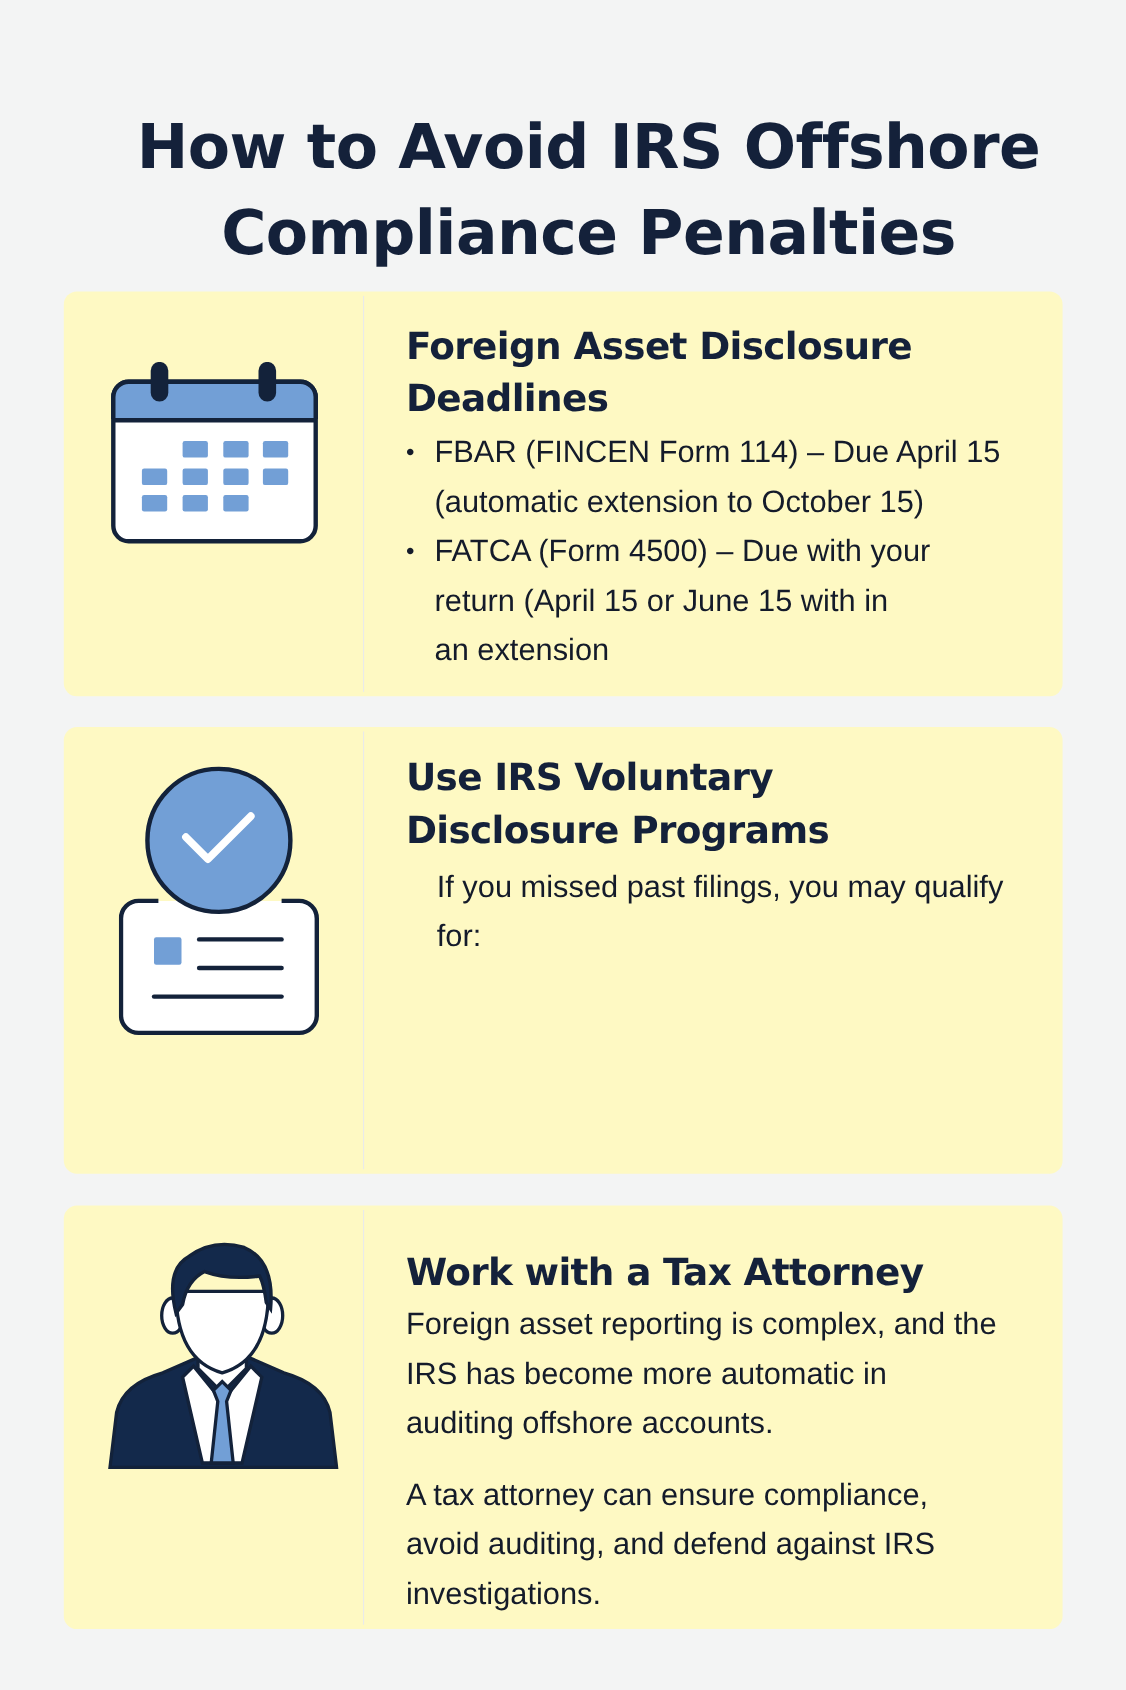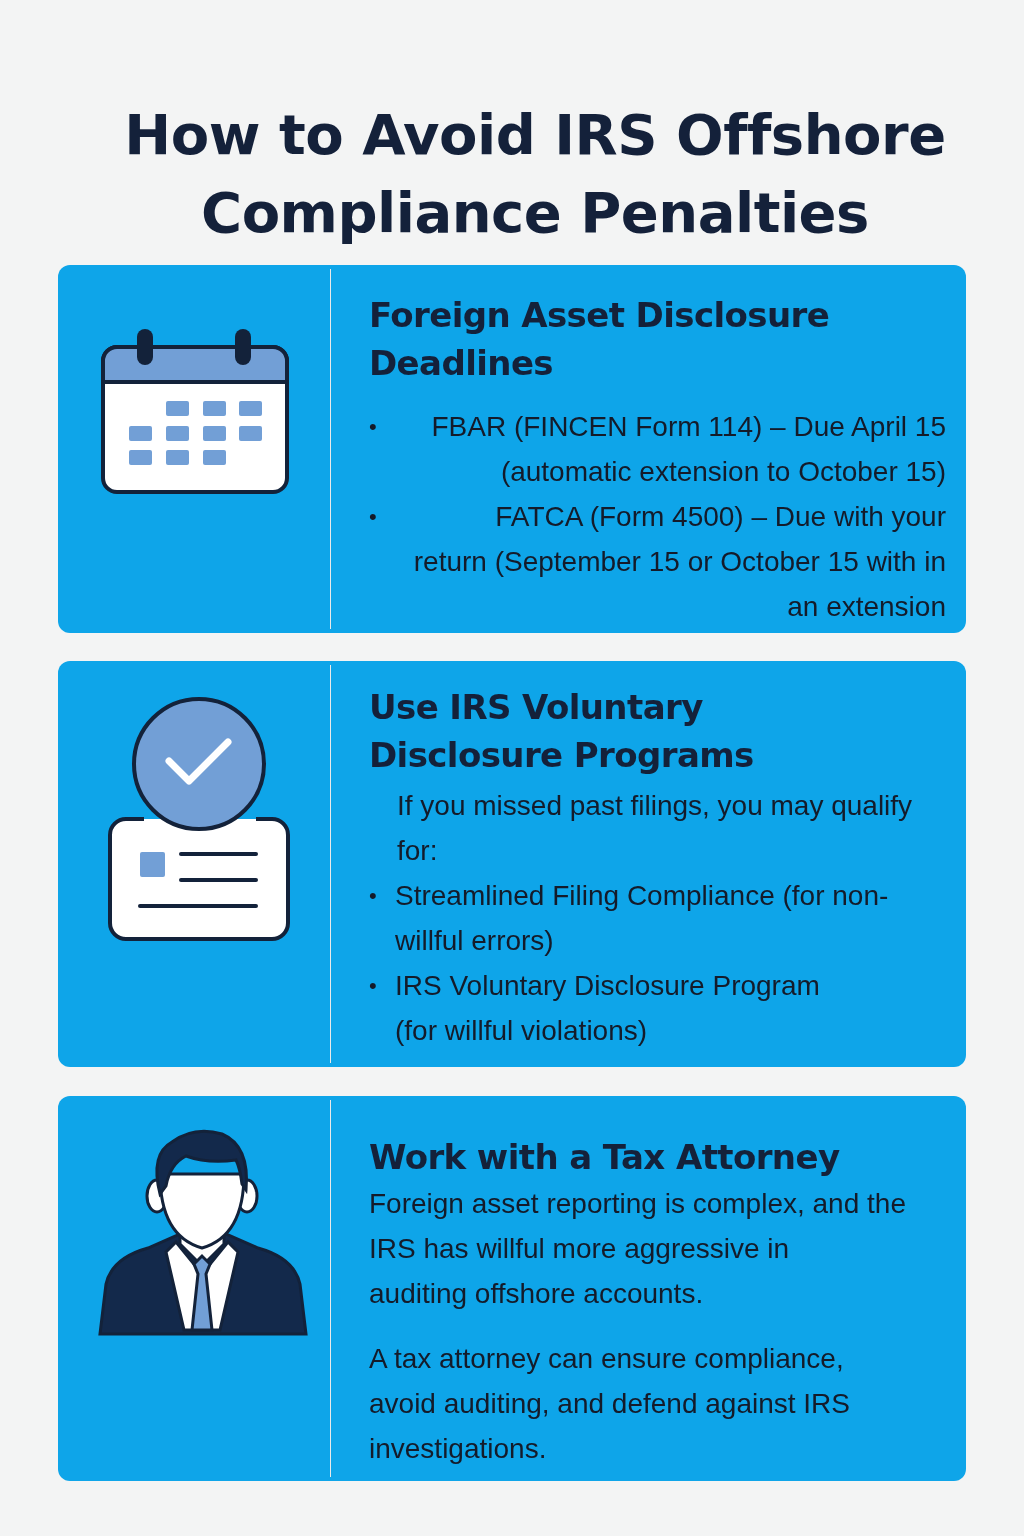--- a/index.html
+++ b/index.html
@@ -12,21 +12,21 @@
   }
   .title {
     position: absolute; left: 0; top: 58px; width: 1070px;
     text-align: center;
     font-family: "DejaVu Sans", sans-serif;
     font-weight: bold; font-size: 56px; line-height: 78px;
     color: #14213a; letter-spacing: -0.5px;
   }
   .card {
     position: absolute; left: 58px; width: 908px;
-    background: #0ea5e9; border-radius: 12px;
+    background: #fef9c3; border-radius: 12px;
   }
   .card .divider {
     position: absolute; left: 272px; top: 4px; bottom: 4px; width: 1px;
     background: #e9eaea;
   }
   .card .icon { position: absolute; }
   .card .content { position: absolute; left: 311px; right: 20px; }
   .card h2 {
     margin: 0; font-family: "DejaVu Sans", sans-serif;
     font-weight: bold; font-size: 34px; line-height: 48px;
@@ -78,28 +78,28 @@
         <rect x="103" y="121" width="23" height="15" rx="2"></rect>
       </g>
     </svg>
   </div>
   <div class="divider"></div>
   <div class="content" style="top:26px;">
     <h2>
       <span>Foreign Asset Disclosure</span><br>
       <span>Deadlines</span>
     </h2>
-    <ul style="margin-top:17px;text-align:right;">
+    <ul style="margin-top:1px;">
       <li>
         <span>FBAR (FINCEN Form 114) – Due April 15</span><br>
         <span>(automatic extension to October 15)</span>
       </li>
       <li>
         <span>FATCA (Form 4500) – Due with your</span><br>
-        <span>return (September 15 or October 15 with in</span><br>
+        <span>return (April 15 or June 15 with in</span><br>
         <span>an extension</span>
       </li>
     </ul>
   </div>
 </section>
 
 <section class="card card2">
   <div class="icon" style="left:50px; top:34px;">
     <svg width="184" height="250" viewBox="0 0 184 250">
       <path d="M36 124 H18 a16 16 0 0 0 -16 16 V228 a16 16 0 0 0 16 16 H164 a16 16 0 0 0 16 -16 V140 a16 16 0 0 0 -16 -16 H148" fill="#ffffff" stroke="#13223a" stroke-width="4"></path>
@@ -114,30 +114,20 @@
   <div class="divider"></div>
   <div class="content" style="top:22px;">
     <h2>
       <span>Use IRS Voluntary</span><br>
       <span>Disclosure Programs</span>
     </h2>
     <p style="margin-top:4px;margin-left:28px;">
       <span>If you missed past filings, you may qualify</span><br>
       <span>for:</span>
     </p>
-    <ul>
-      <li>
-        <span>Streamlined Filing Compliance (for non-</span><br>
-        <span>willful errors)</span>
-      </li>
-      <li>
-        <span>IRS Voluntary Disclosure Program</span><br>
-        <span>(for willful violations)</span>
-      </li>
-    </ul>
   </div>
 </section>
 
 <section class="card card3">
   <div class="icon" style="left:40px; top:28px;">
     <svg width="210" height="212" viewBox="0 0 210 212">
 
       <path d="M2 210 L8 160 Q14 134 50 124 L82 110 L128 110 L160 124 Q196 134 202 160 L208 210 Z" fill="#13294b" stroke="#13223a" stroke-width="3"></path>
 
       <path d="M78 118 L104 150 L130 118 L140 128 L122 206 L86 206 L68 128 Z" fill="#ffffff" stroke="#13223a" stroke-width="3"></path>
@@ -154,21 +144,21 @@
       <path d="M62 70 Q52 30 74 18 Q96 2 124 10 Q152 22 148 66 L144 60 Q142 44 138 36 Q110 40 88 32 Q72 40 68 62 Z" fill="#13294b" stroke="#13223a" stroke-width="3"></path>
     </svg>
   </div>
   <div class="divider"></div>
   <div class="content" style="top:37px;">
     <h2>
       <span>Work with a Tax Attorney</span>
     </h2>
     <p style="margin-top:0;">
       <span>Foreign asset reporting is complex, and the</span><br>
-      <span>IRS has willful more aggressive in</span><br>
+      <span>IRS has become more automatic in</span><br>
       <span>auditing offshore accounts.</span>
     </p>
     <p style="margin-top:20px;">
       <span>A tax attorney can ensure compliance,</span><br>
       <span>avoid auditing, and defend against IRS</span><br>
       <span>investigations.</span>
     </p>
   </div>
 </section>
 

